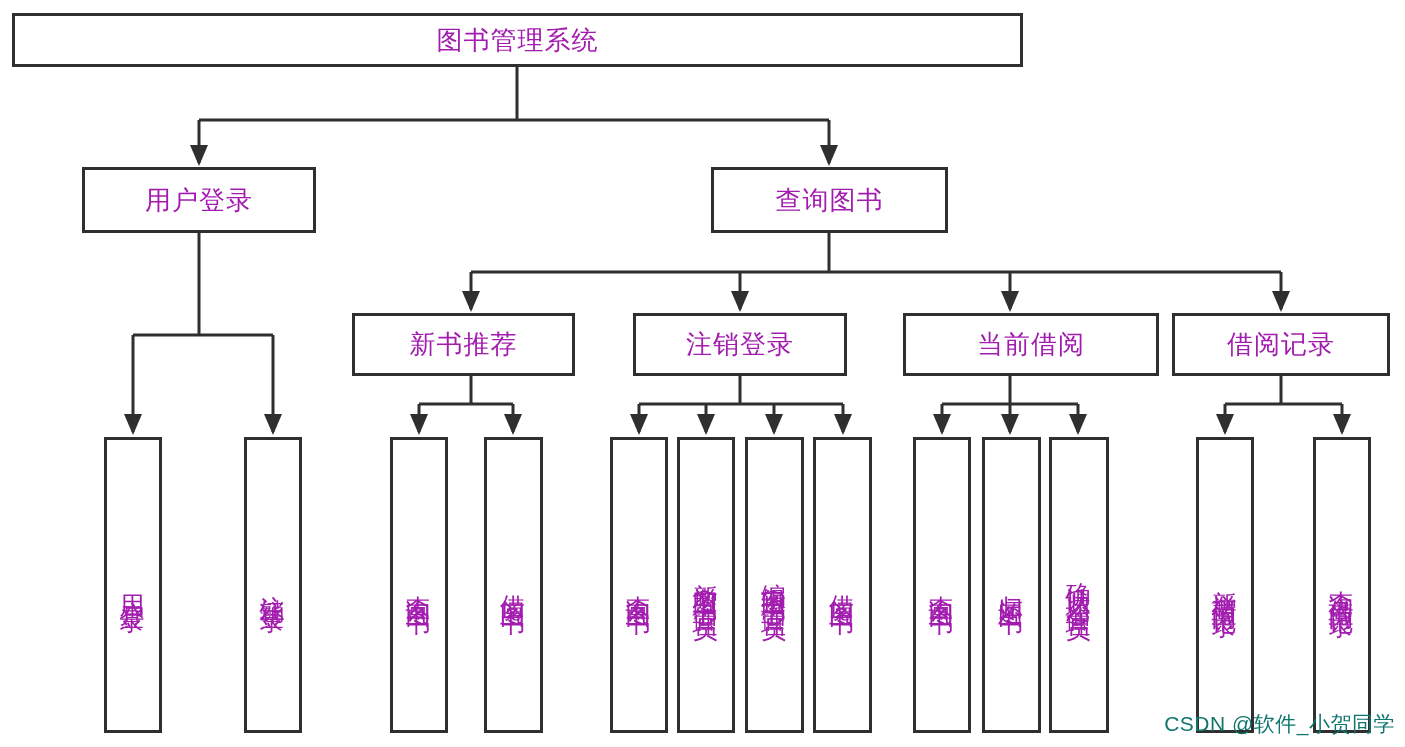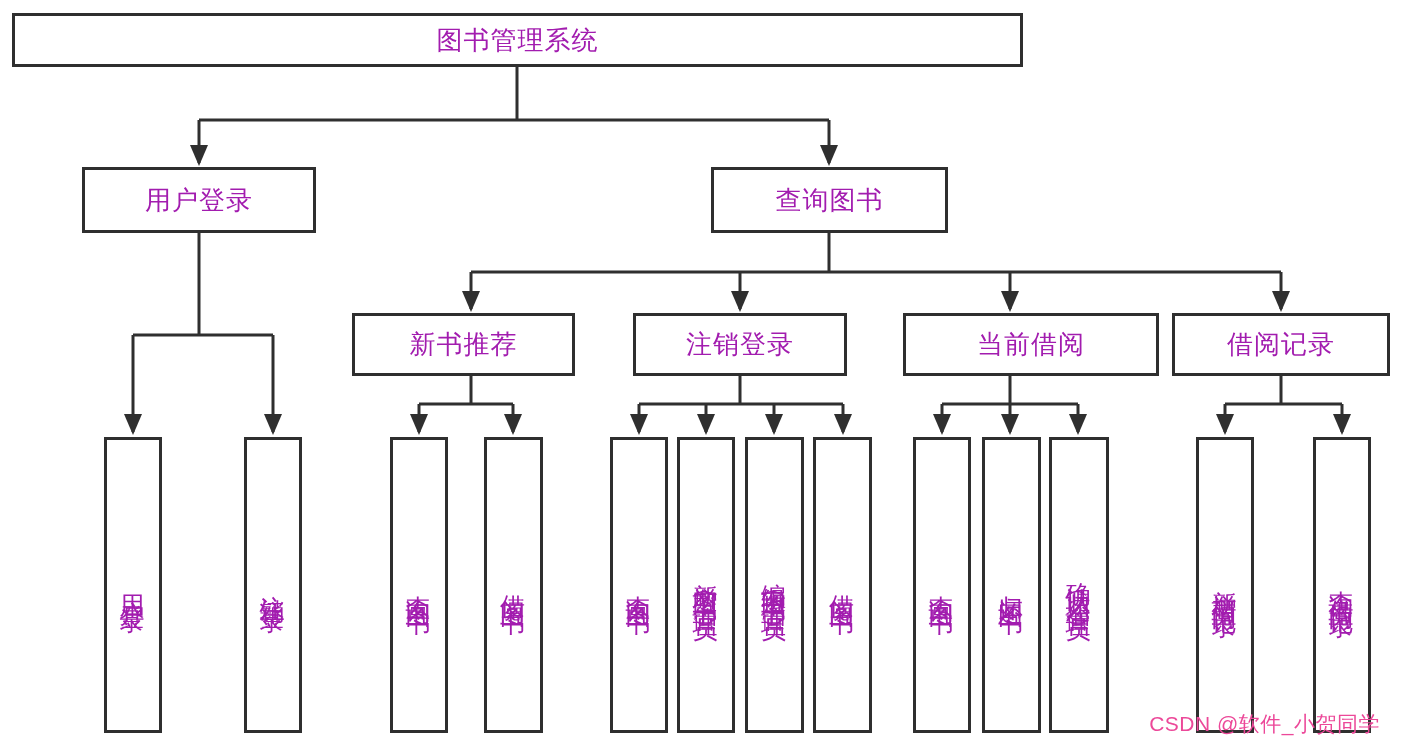--- a/index.html
+++ b/index.html
@@ -28,25 +28,25 @@
   .h-label { font-size: 26px; letter-spacing: 1px; }
   .root-label { font-size: 26px; letter-spacing: 1px; }
   .v-label {
     writing-mode: vertical-rl;
     text-orientation: mixed;
     font-size: 25px;
     letter-spacing: 5px;
   }
   .watermark {
     position: absolute;
-    right: 25px;
+    right: 10px;
     bottom: 9px;
     font-size: 21px;
     letter-spacing: 0.5px;
-    color: #ec4899;
+    color: #0f766e;
     z-index: 3;
     white-space: nowrap;
   }
 </style>
 </head>
 <body>
 
 <div class="stage">
 
   <svg class="wires" width="1405" height="747" viewBox="0 0 1405 747">

